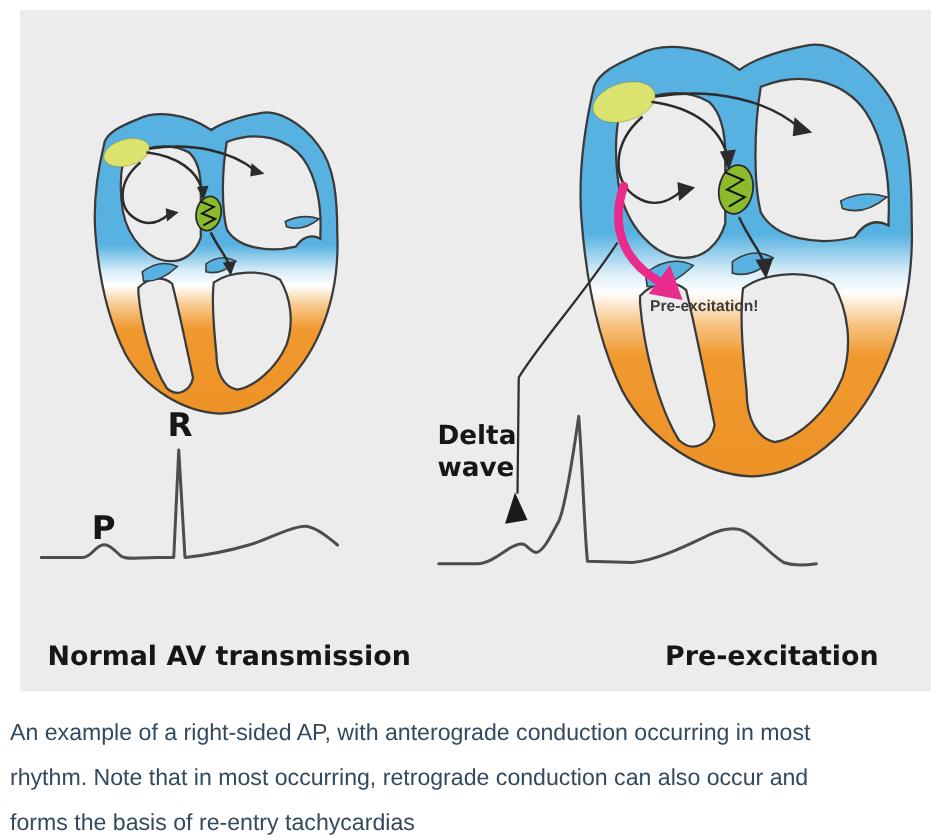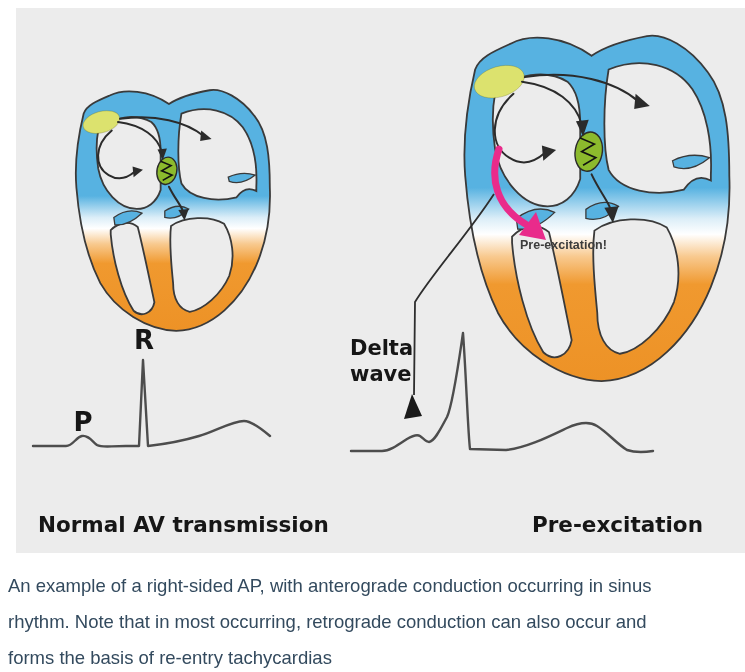--- a/index.html
+++ b/index.html
@@ -94,18 +94,18 @@
 
       <text class="fig-label" x="334" y="347" font-size="21">Delta</text>
       <text class="fig-label" x="334" y="373" font-size="21">wave</text>
 
       <text class="fig-label" x="22" y="524" font-size="21.5">Normal AV transmission</text>
       <text class="fig-label" x="516" y="524" font-size="21.5">Pre-excitation</text>
     </svg>
   </div>
 
   <div class="caption">
-    <div>An example of a right-sided AP, with anterograde conduction occurring in sinus</div>
+    <div>An example of a right-sided AP, with anterograde conduction occurring in most</div>
     <div>rhythm. Note that in most occurring, retrograde conduction can also occur and</div>
     <div>forms the basis of re-entry tachycardias</div>
   </div>
 
 </div>
 
 </body></html>

